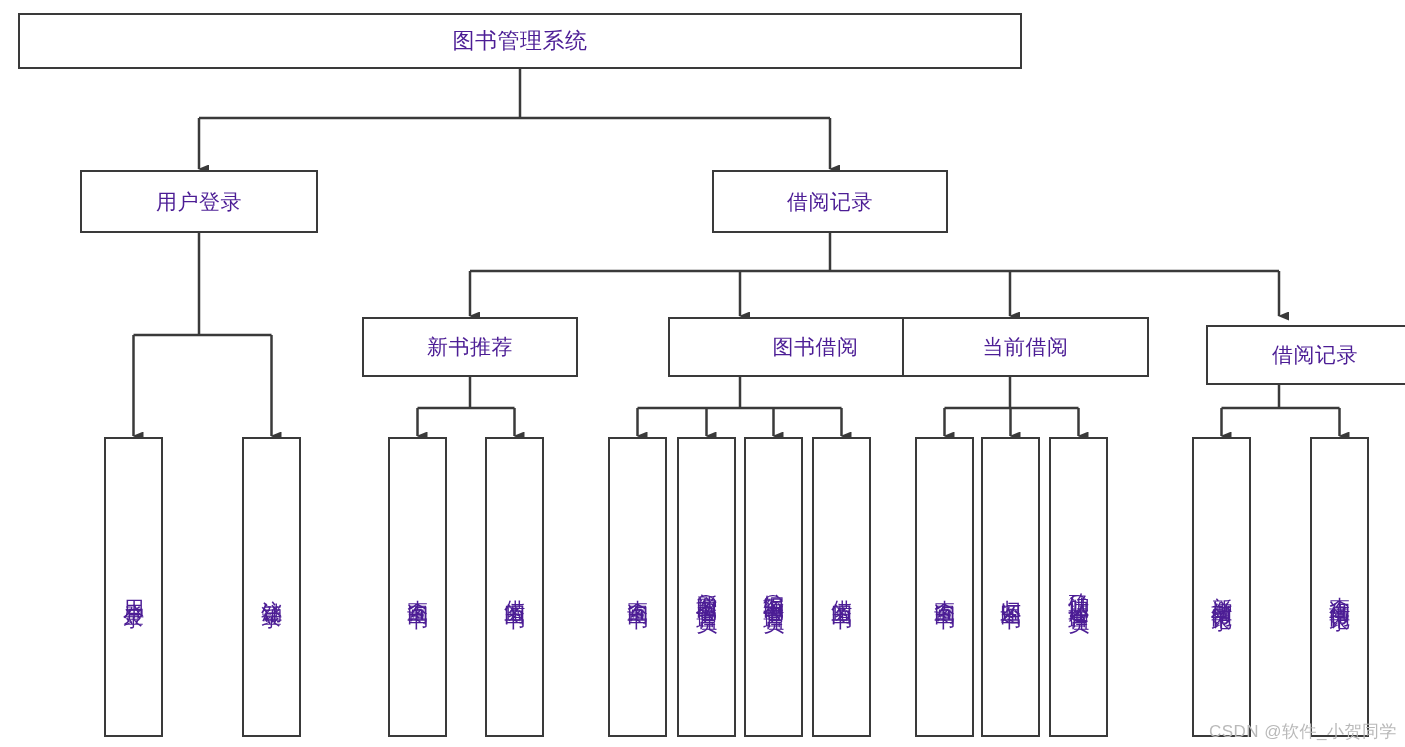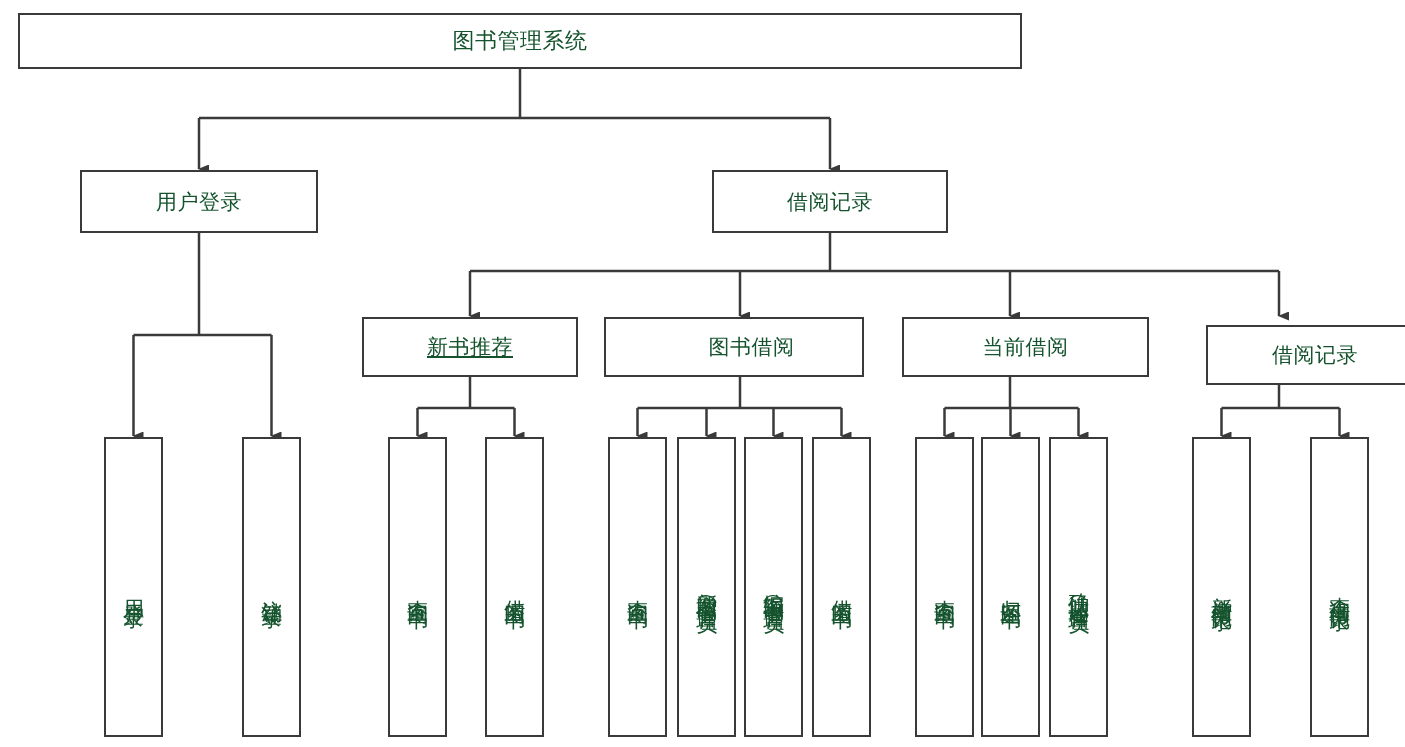--- a/index.html
+++ b/index.html
@@ -26,21 +26,21 @@
     pointer-events: none;
   }
   .node {
     position: absolute;
     box-sizing: border-box;
     background: #ffffff;
     border: 2.5px solid #3a3a3a;
     display: flex;
     align-items: center;
     justify-content: center;
-    color: #14532d;
+    color: #4c1d95;
   }
   .node .lbl {
     display: block;
     text-align: center;
     letter-spacing: 0.5px;
   }
   
   .node.horiz .lbl {
     font-size: 21px;
     line-height: 1.2;
@@ -124,24 +124,24 @@
   <div id="node-layer">
       <div class="node horiz root" id="node-root" style="left: 18px; top: 13px; width: 1004px; height: 56px;">
         <span class="lbl">图书管理系统</span>
       </div>
       <div class="node horiz" id="node-login" style="left: 80px; top: 170px; width: 238px; height: 63px;">
         <span class="lbl">用户登录</span>
       </div>
       <div class="node horiz" id="node-bookmgmt" style="left: 712px; top: 170px; width: 236px; height: 63px;">
         <span class="lbl">借阅记录</span>
       </div>
-      <div class="node horiz" id="node-newbook" style="left: 362px; top: 317px; width: 216px; height: 60px; text-decoration: underline;">
+      <div class="node horiz" id="node-newbook" style="left: 362px; top: 317px; width: 216px; height: 60px;">
         <span class="lbl">新书推荐</span>
       </div>
-      <div class="node horiz" id="node-borrow" style="left: 604px; top: 317px; width: 260px; height: 60px; padding-left: 35px;">
+      <div class="node horiz" id="node-borrow" style="left: 668px; top: 317px; width: 260px; height: 60px; padding-left: 35px;">
         <span class="lbl">图书借阅</span>
       </div>
       <div class="node horiz" id="node-current" style="left: 902px; top: 317px; width: 247px; height: 60px;">
         <span class="lbl">当前借阅</span>
       </div>
       <div class="node horiz" id="node-records" style="left: 1206px; top: 317px; width: 218px; height: 60px; margin-top: 8px;">
         <span class="lbl">借阅记录</span>
       </div>
       <div class="node vert" id="node-l_login" style="left: 104px; top: 437px; width: 59px; height: 300px;">
         <span class="lbl">用户登录</span>
@@ -177,13 +177,14 @@
         <span class="lbl">确认归还（管理员）</span>
       </div>
       <div class="node vert" id="node-l_rc_add" style="left: 1192px; top: 437px; width: 59px; height: 300px;">
         <span class="lbl">新增借阅记录</span>
       </div>
       <div class="node vert" id="node-l_rc_query" style="left: 1310px; top: 437px; width: 59px; height: 300px;">
         <span class="lbl">查询借阅记录</span>
       </div>
     </div>
 
+  <div class="watermark">CSDN @软件_小贺同学</div>
 </div>
 
 </body></html>

